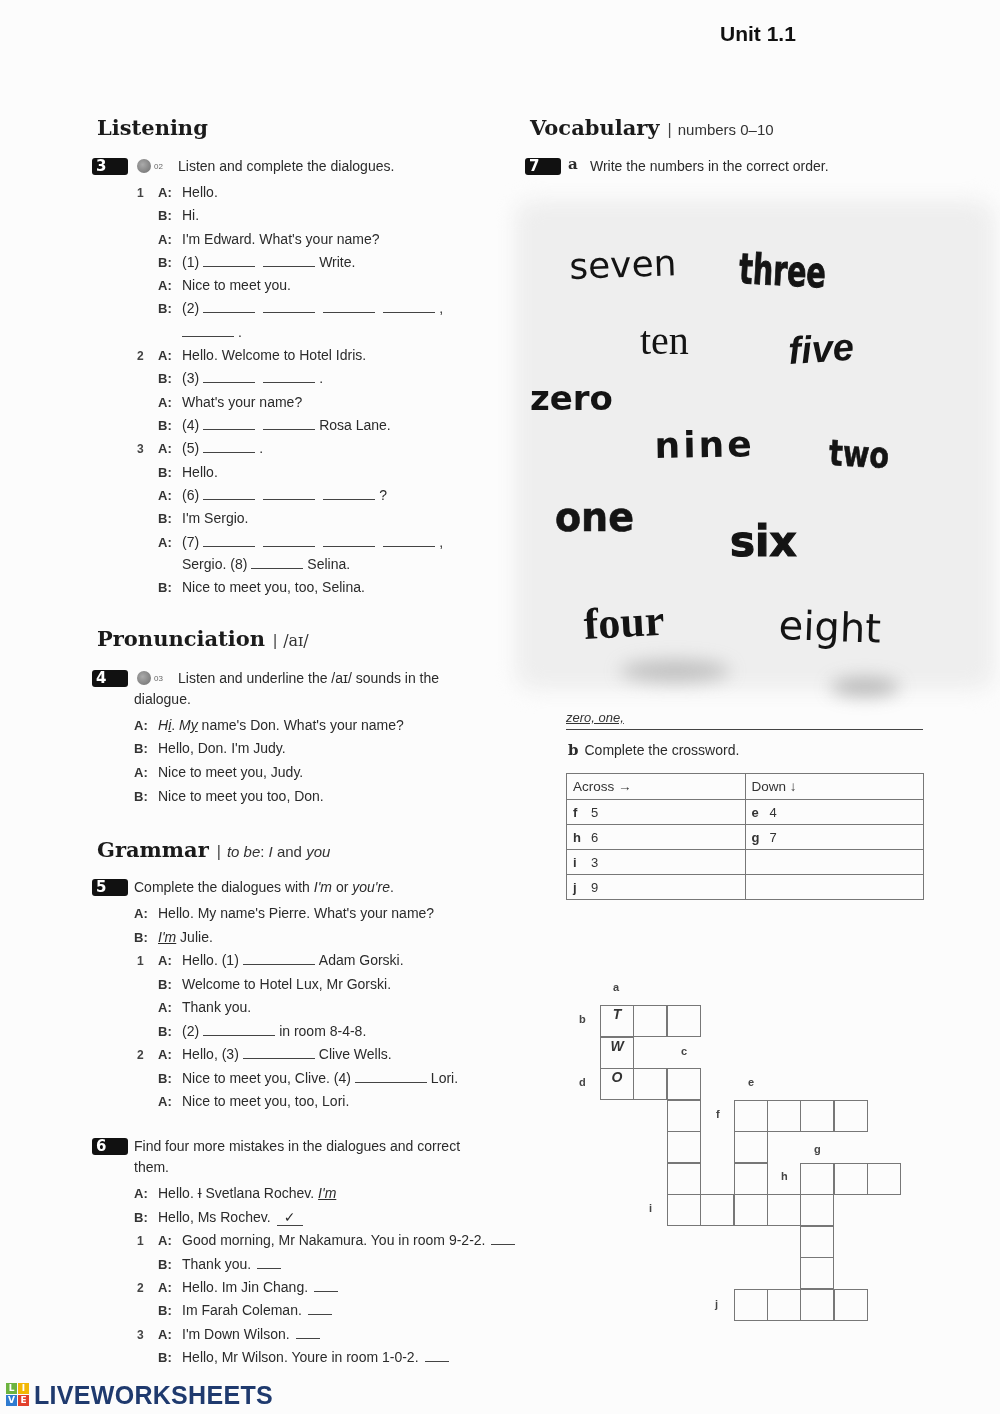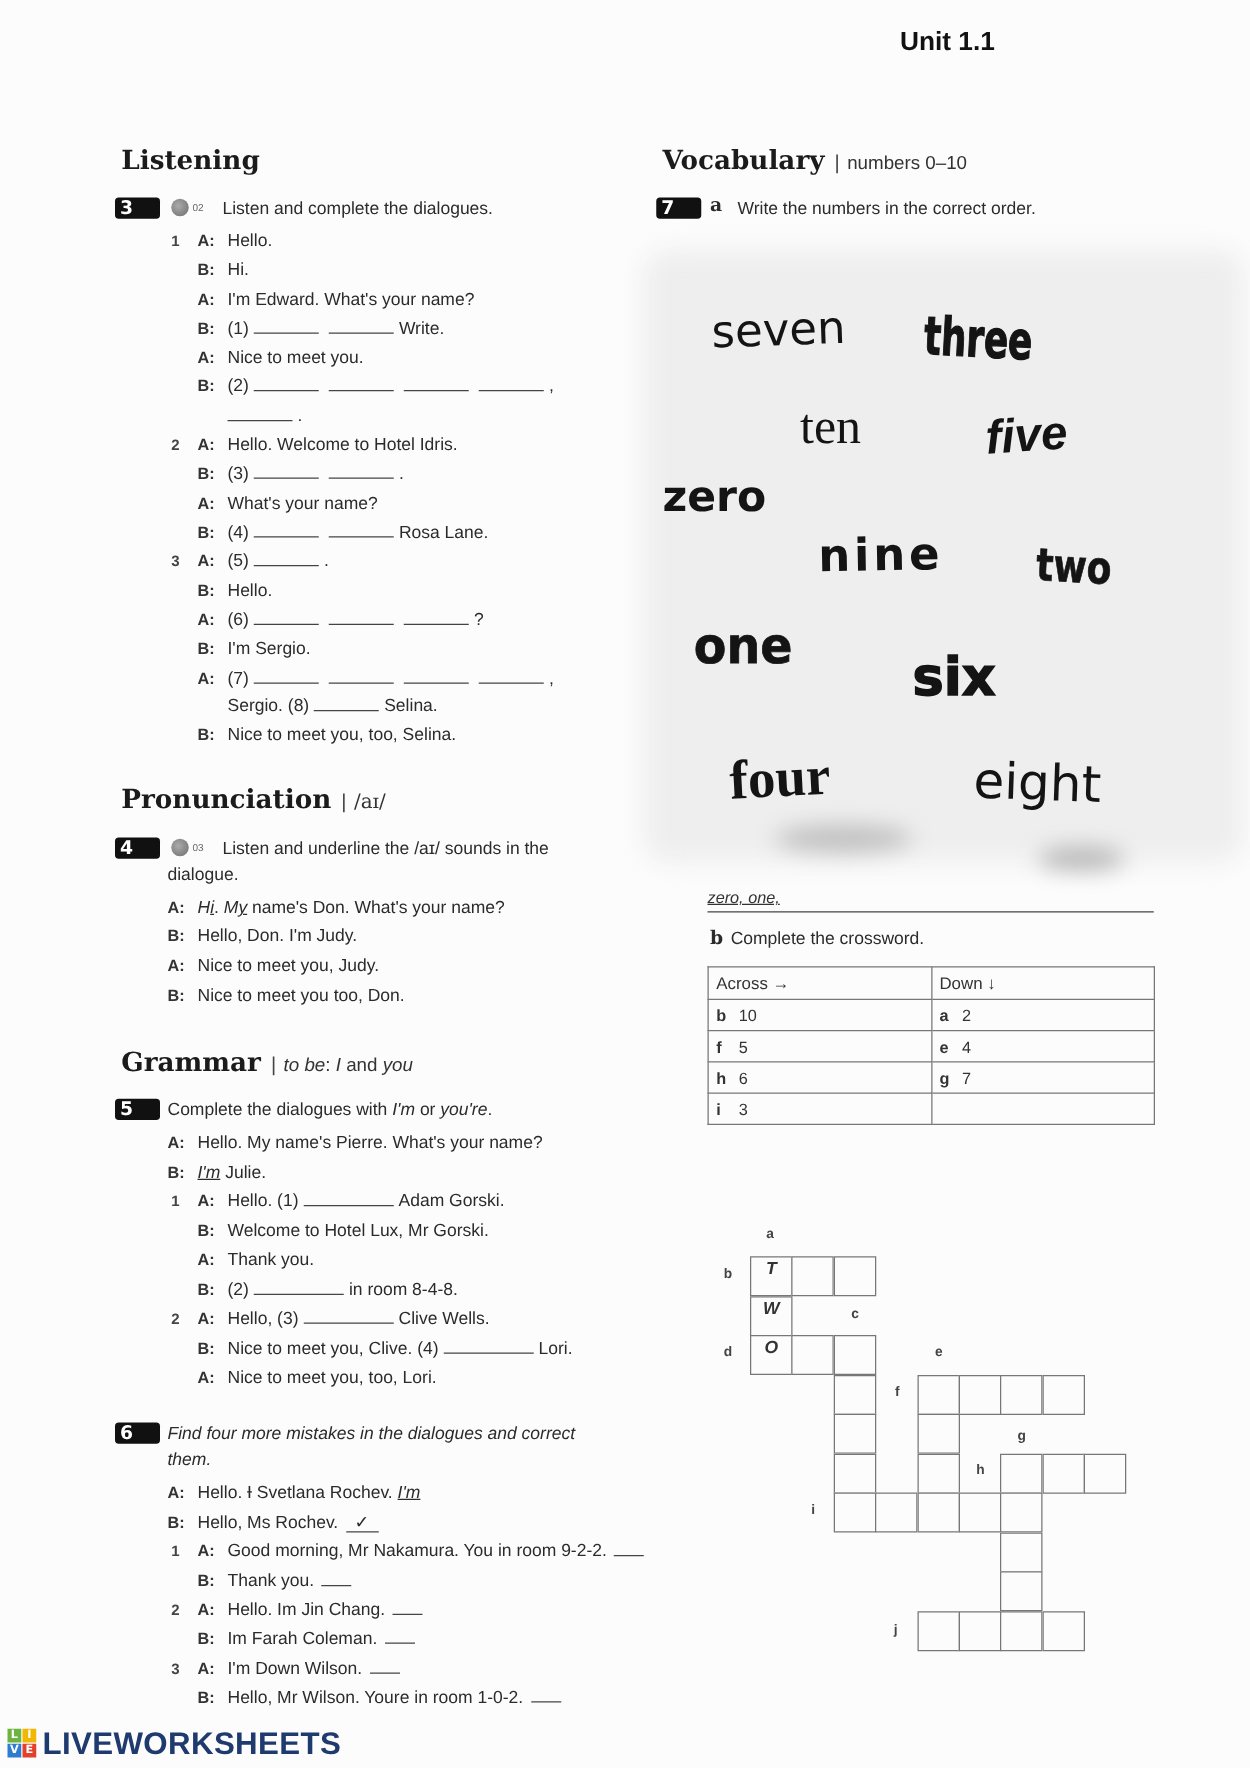--- a/index.html
+++ b/index.html
@@ -102,21 +102,21 @@
 <div class="ln" style="top:927px"><span class="spk">B:</span><span class="iu">I'm</span><span> Julie.</span></div>
 <div class="ln" style="top:950px"><span class="num">1</span><span class="spk">A:</span><span>Hello. (1)</span><span class="blank w70"></span><span>Adam Gorski.</span></div>
 <div class="ln" style="top:974px"><span class="num"></span><span class="spk">B:</span><span>Welcome to Hotel Lux, Mr Gorski.</span></div>
 <div class="ln" style="top:997px"><span class="num"></span><span class="spk">A:</span><span>Thank you.</span></div>
 <div class="ln" style="top:1021px"><span class="num"></span><span class="spk">B:</span><span>(2)</span><span class="blank w70"></span><span>in room 8-4-8.</span></div>
 <div class="ln" style="top:1044px"><span class="num">2</span><span class="spk">A:</span><span>Hello, (3)</span><span class="blank w70"></span><span>Clive Wells.</span></div>
 <div class="ln" style="top:1068px"><span class="num"></span><span class="spk">B:</span><span>Nice to meet you, Clive. (4)</span><span class="blank w70"></span><span>Lori.</span></div>
 <div class="ln" style="top:1091px"><span class="num"></span><span class="spk">A:</span><span>Nice to meet you, too, Lori.</span></div>
 
 <div class="badge" style="left:92px;top:1138px;">6</div>
-<div class="instr" style="left:134px;top:1136px;width:335px;font-style:italic;">Find four more mistakes in the dialogues and correct them.</div>
+<div class="instr" style="left:134px;top:1136px;width:335px;">Find four more mistakes in the dialogues and correct them.</div>
 
 <div class="ln" style="top:1183px"><span class="spk">A:</span><span>Hello. </span><span class="strike">I</span><span> Svetlana Rochev. </span><span class="iu">I'm</span></div>
 <div class="ln" style="top:1207px"><span class="spk">B:</span><span>Hello, Ms Rochev.</span><span class="tick">✓</span></div>
 <div class="ln" style="top:1230px"><span class="num">1</span><span class="spk">A:</span><span>Good morning, Mr Nakamura. You in room 9-2-2.</span><span class="blank sm"></span></div>
 <div class="ln" style="top:1254px"><span class="num"></span><span class="spk">B:</span><span>Thank you.</span><span class="blank sm"></span></div>
 <div class="ln" style="top:1277px"><span class="num">2</span><span class="spk">A:</span><span>Hello. Im Jin Chang.</span><span class="blank sm"></span></div>
 <div class="ln" style="top:1300px"><span class="num"></span><span class="spk">B:</span><span>Im Farah Coleman.</span><span class="blank sm"></span></div>
 <div class="ln" style="top:1324px"><span class="num">3</span><span class="spk">A:</span><span>I'm Down Wilson.</span><span class="blank sm"></span></div>
 <div class="ln" style="top:1347px"><span class="num"></span><span class="spk">B:</span><span>Hello, Mr Wilson. Youre in room 1-0-2.</span><span class="blank sm"></span></div>
 
@@ -147,33 +147,33 @@
 
 <div class="partb"><b>b</b><span>Complete the crossword.</span></div>
 
 <table class="clues">
   <tbody>
       <tr class="hd">
     <td>Across →</td>
     <td>Down ↓</td>
   </tr>
   <tr>
-    <td><span class="k">b</span><span>10</span></td>
-    <td><span class="k">a</span><span>2</span></td>
-  </tr>
-  <tr>
     <td><span class="k">f</span><span>5</span></td>
     <td><span class="k">e</span><span>4</span></td>
   </tr>
   <tr>
     <td><span class="k">h</span><span>6</span></td>
     <td><span class="k">g</span><span>7</span></td>
   </tr>
   <tr>
     <td><span class="k">i</span><span>3</span></td>
+    <td><span class="k"></span><span></span></td>
+  </tr>
+  <tr>
+    <td><span class="k">j</span><span>9</span></td>
     <td><span class="k"></span><span></span></td>
   </tr>
 </tbody>
   </table>
 
 <div class="clbl" style="left:613px;top:981px;">a</div>
 <div class="clbl" style="left:579px;top:1013px;">b</div>
 <div class="clbl" style="left:681px;top:1045px;">c</div>
 <div class="clbl" style="left:579px;top:1076px;">d</div>
 <div class="clbl" style="left:748px;top:1076px;">e</div>

